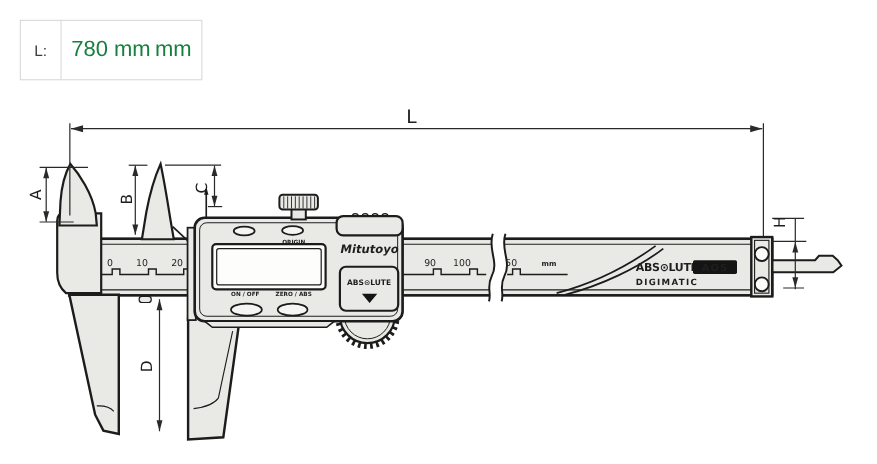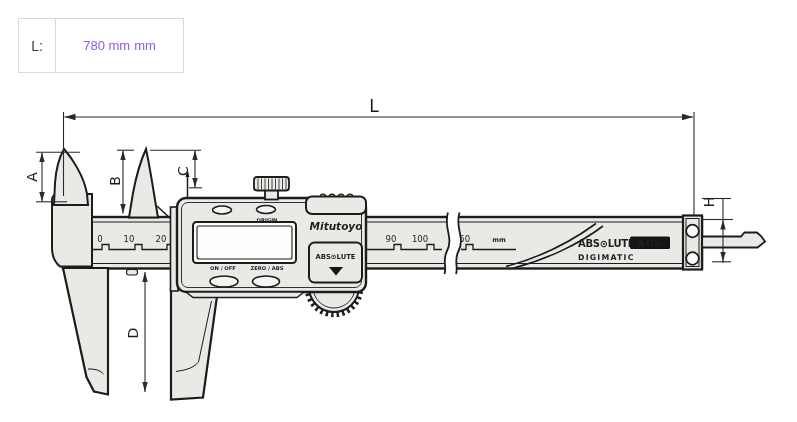--- a/index.html
+++ b/index.html
@@ -3,21 +3,21 @@
 <meta charset="utf-8">
 <style>
   html,body{margin:0;padding:0;background:#fff;}
   .stage{position:relative;width:797px;height:422px;background:#ffffff;overflow:hidden;
          font-family:"Liberation Sans",sans-serif;}
   .param-box{position:absolute;left:18px;top:18px;width:166px;height:55px;
              border:1px solid #d9d9d9;background:#fff;display:flex;box-sizing:border-box;}
   .param-label{width:36px;border-right:1px solid #d9d9d9;display:flex;align-items:center;
                justify-content:center;color:#3c3c3c;font-size:14px;}
   .param-value{flex:1;display:flex;align-items:center;justify-content:center;gap:4px;
-               color:#8b5cf6;font-size:13px;}
+               color:#15803d;font-size:20px;}
   svg{position:absolute;left:0;top:0;}
   svg text{font-family:"DejaVu Sans","Liberation Sans",sans-serif;fill:#1e1e1e;}
 </style>
 </head>
 <body>
 
 <div class="stage">
 
   <div class="param-box">
     <div class="param-label">L:</div>

